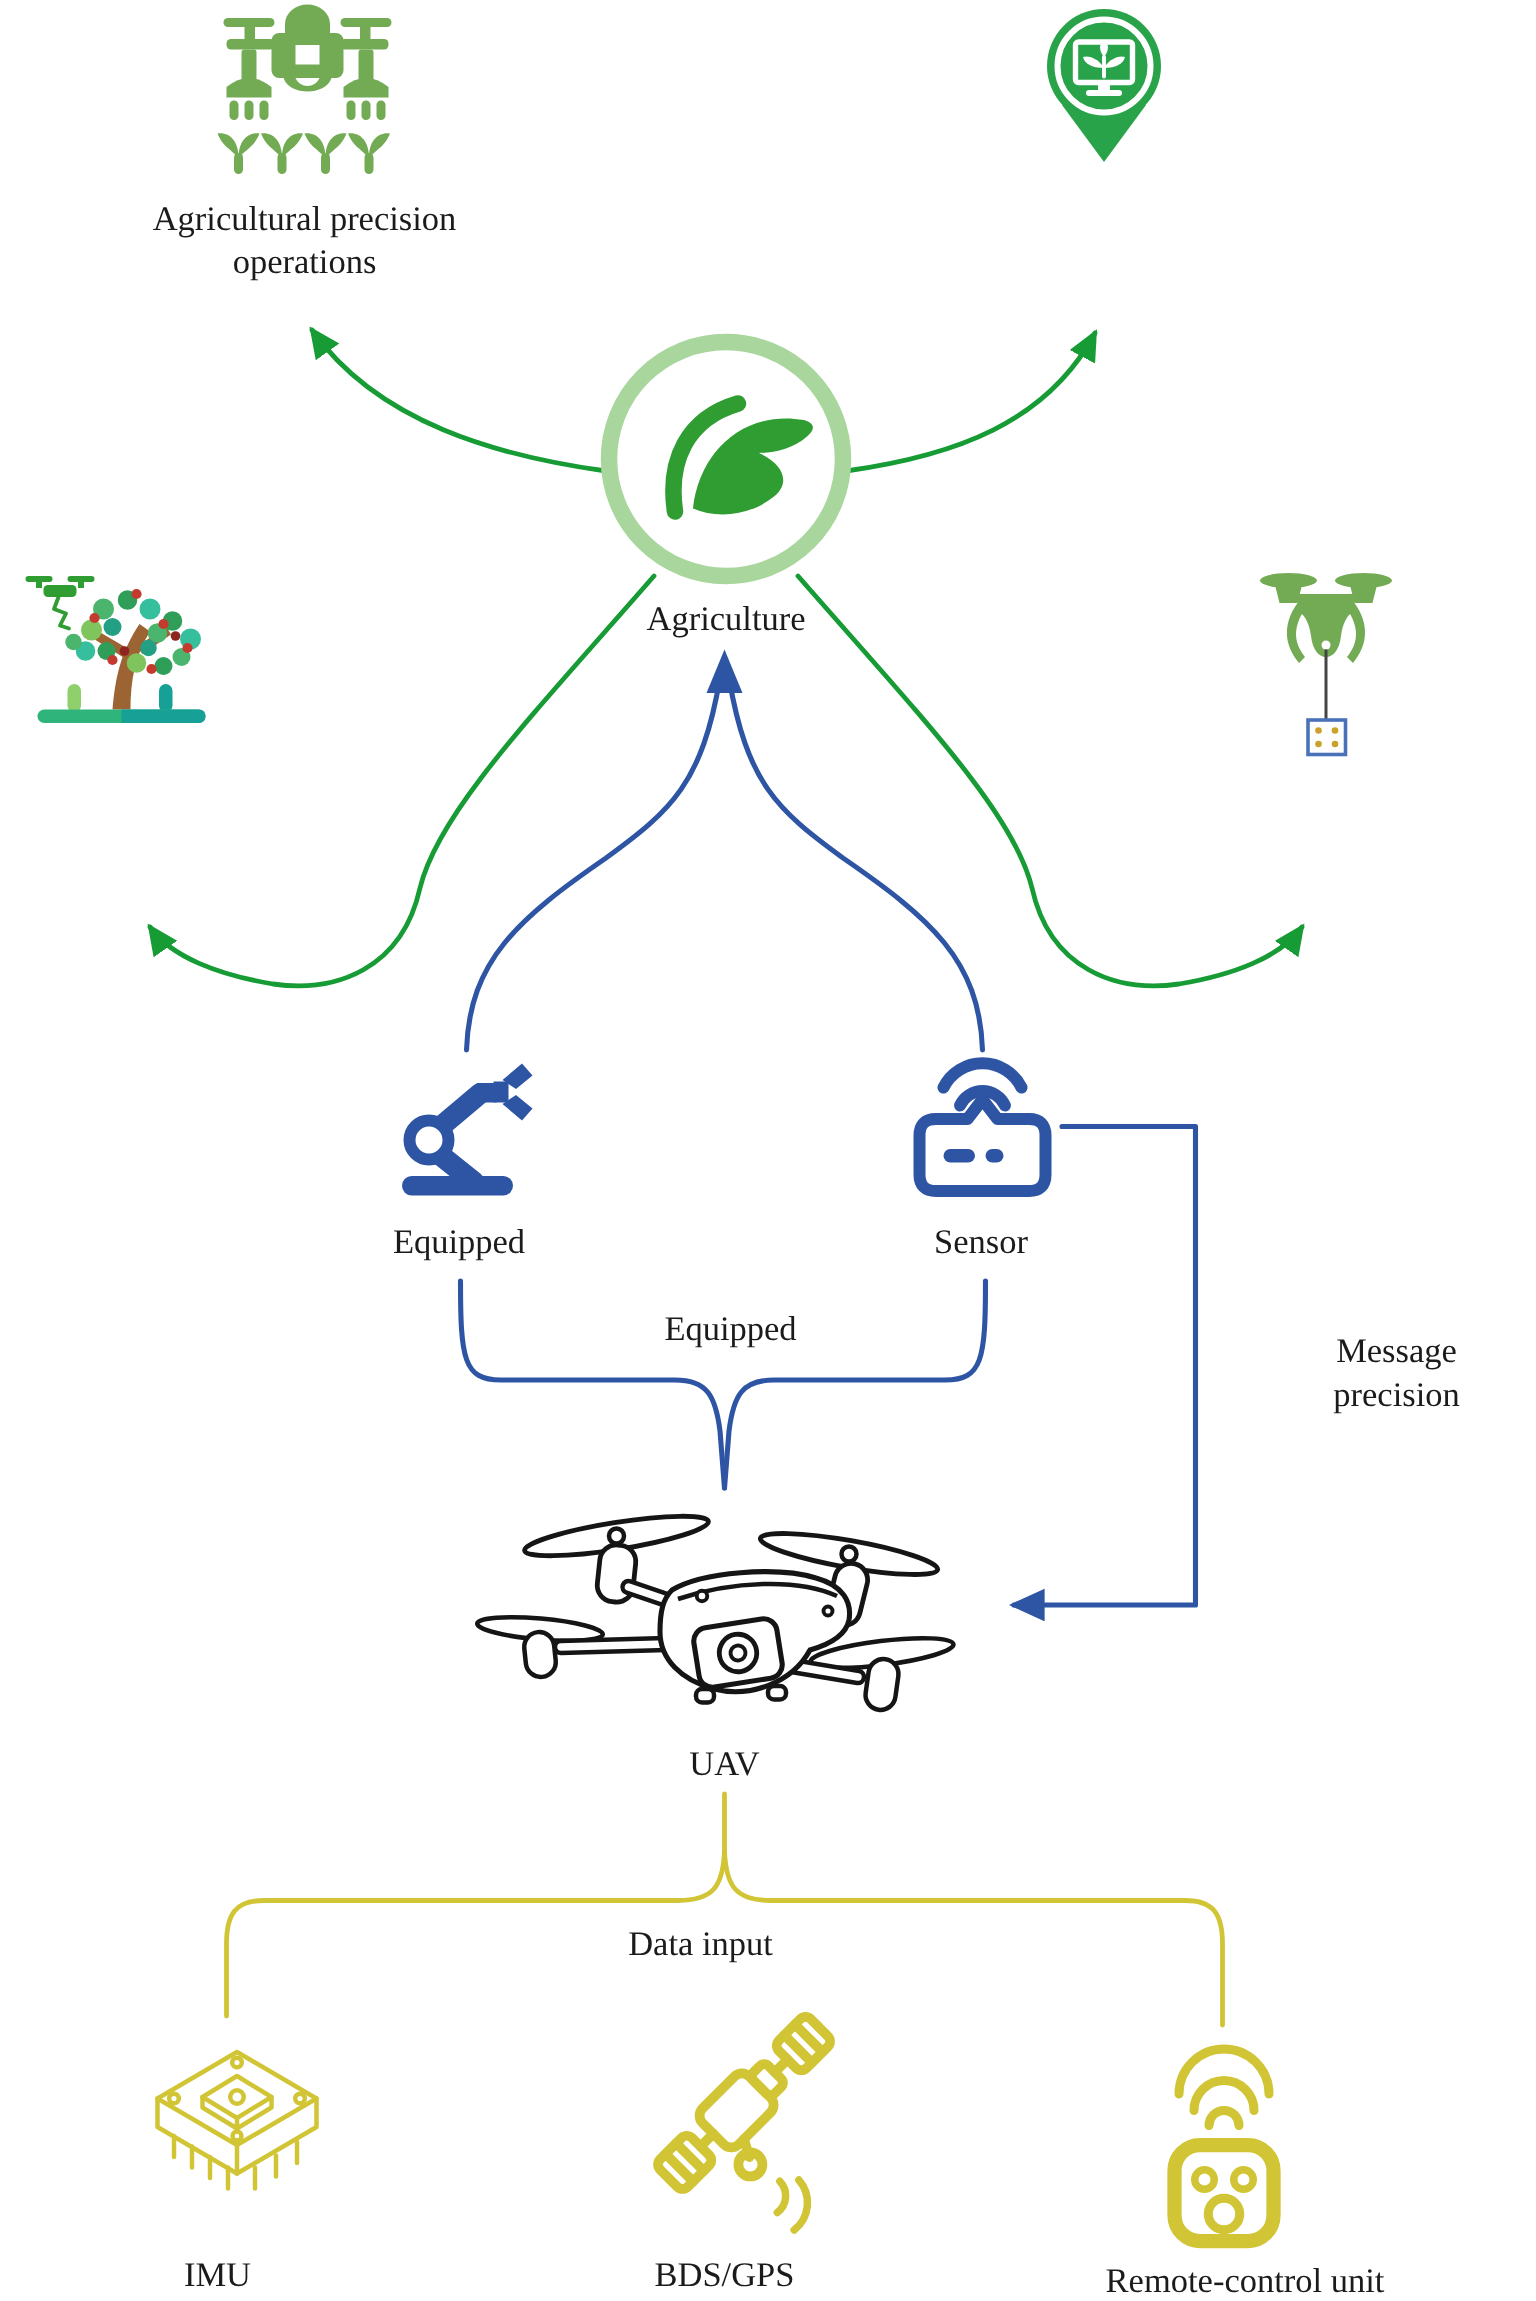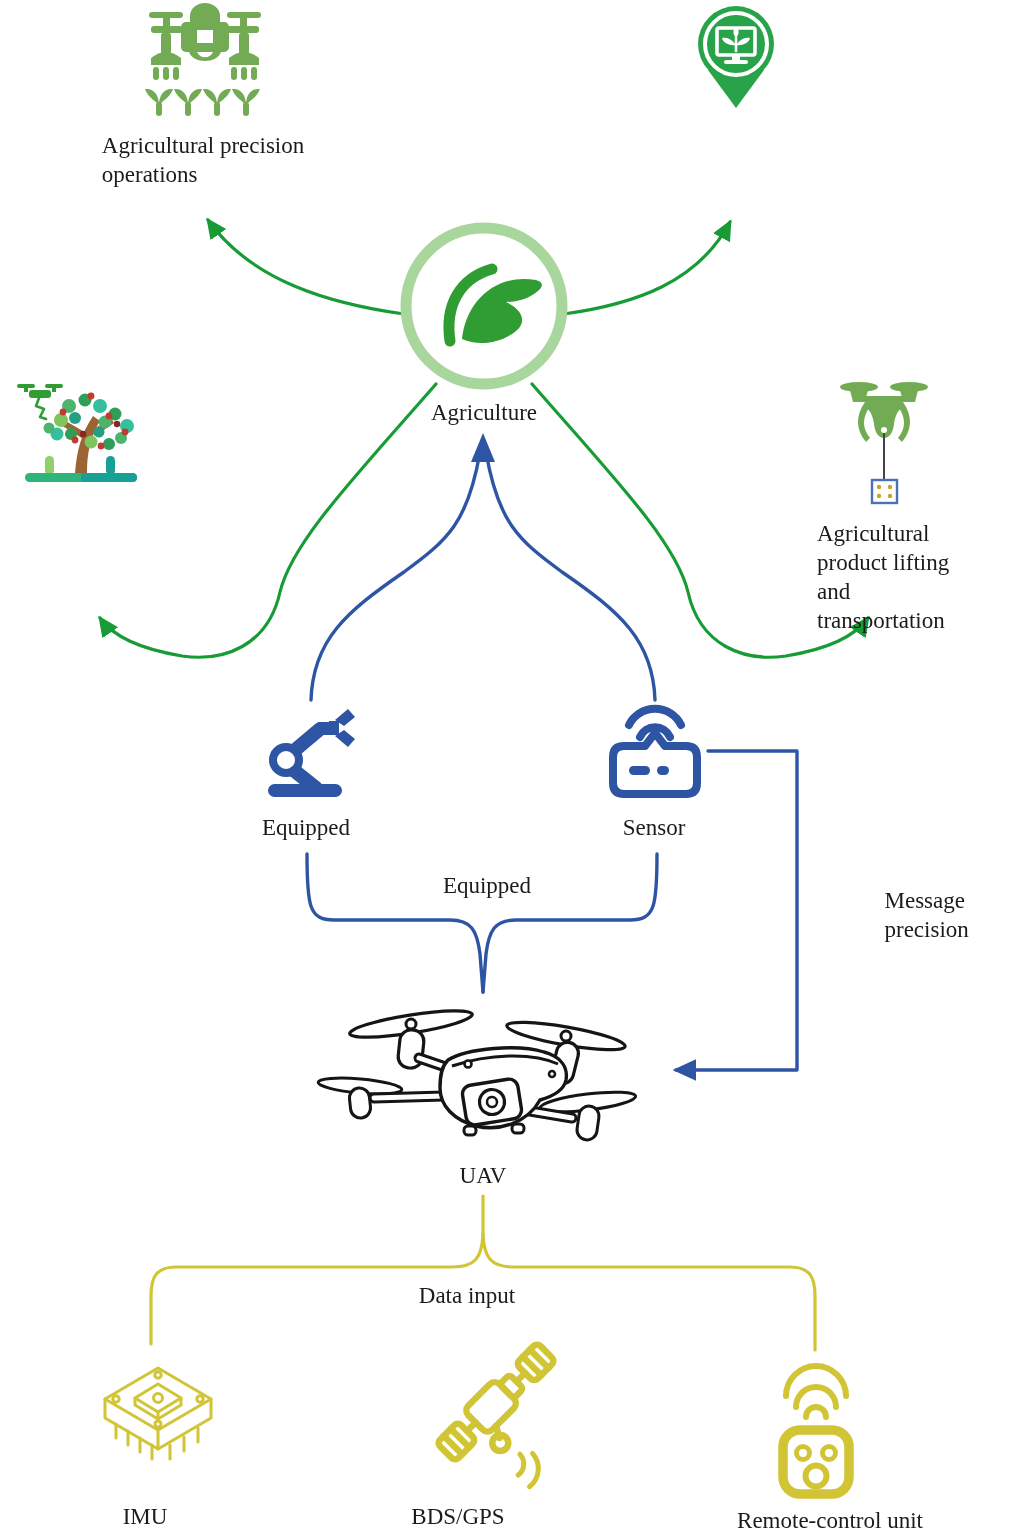--- a/index.html
+++ b/index.html
@@ -1,18 +1,18 @@
 <!DOCTYPE html>
 <html style="--green: #169b35; --ring: #a8d69c; --leaf: #2f9d31; --icongreen: #73ab55; --pingreen: #29a349; --blue: #2e55a4; --yellow: #d1c535; --ink: #151515; --text: #1b1b1b; --trunk: #9c6433; --fruit: #c23b2e; --fruit2: #8e2420; --ground1: #2fb57c; --ground2: #17a095; --pillar1: #8fd06c; --t1: #4cb56d; --t2: #2e9e58; --t3: #36bf9c; --t4: #7fc45c; --t5: #23a083; --boxblue: #4a72b8; --boxdot: #c9a227; --rope: #444444;"><head>
 <meta charset="utf-8">
 <style>
   html,body{margin:0;padding:0;background:#fff}
   #canvas{position:relative;width:1024px;height:1534px;background:#ffffff;overflow:hidden;
           font-family:"Liberation Serif",serif;color:var(--text,#1b1b1b)}
-  .lbl{position:absolute;transform:translateX(-50%);text-align:left;font-size:23px;
+  .lbl{position:absolute;transform:translateX(-50%);text-align:center;font-size:23px;
        line-height:29px;white-space:pre-line}
   .icon{position:absolute}
   svg{display:block;overflow:visible}
   #conn{position:absolute;left:0;top:0}
   .gl{fill:none;stroke:var(--green,#169b35);stroke-width:3.2;stroke-linecap:round}
   .bl{fill:none;stroke:var(--blue,#2e55a4);stroke-width:3.4;stroke-linecap:round;stroke-linejoin:round}
   .yl{fill:none;stroke:var(--yellow,#d1c535);stroke-width:3.2;stroke-linecap:round;stroke-linejoin:round}
   .ig{fill:var(--icongreen,#73ab55)}
   .yk{fill:none;stroke:var(--yellow,#d1c535);stroke-width:3;stroke-linejoin:round;stroke-linecap:round}
 </style>
@@ -272,25 +272,23 @@
     <path d="M 36 67 A 10 10 0 0 1 56 67" style="fill:none;stroke:var(--yellow,#d1c535);stroke-width:6;stroke-linecap:round"></path>
     <rect x="13" y="80" width="66" height="64" rx="17" style="fill:none;stroke:var(--yellow,#d1c535);stroke-width:9.5"></rect>
     <circle cx="33" cy="103" r="6.5" style="fill:none;stroke:var(--yellow,#d1c535);stroke-width:5"></circle>
     <circle cx="59" cy="103" r="6.5" style="fill:none;stroke:var(--yellow,#d1c535);stroke-width:5"></circle>
     <circle cx="46" cy="126" r="10.5" style="fill:none;stroke:var(--yellow,#d1c535);stroke-width:6"></circle>
   </svg>
 
   <div class="lbl" style="left:203px;top:131px">Agricultural precision
 operations</div>
   <div class="lbl" style="left:484px;top:398px">Agriculture</div>
-  <div class="lbl" style="left:886px;top:519px">Agricultural product lifting
-and transportation</div>
   <div class="lbl" style="left:306px;top:813px">Equipped</div>
   <div class="lbl" style="left:654px;top:813px">Sensor</div>
   <div class="lbl" style="left:487px;top:871px">Equipped</div>
   <div class="lbl" style="left:931px;top:886px">Message precision</div>
   <div class="lbl" style="left:483px;top:1161px">UAV</div>
   <div class="lbl" style="left:467px;top:1281px">Data input</div>
   <div class="lbl" style="left:145px;top:1502px">IMU</div>
-  <div class="lbl" style="left:458px;top:1502px">BDS/GPS</div>
+  <div class="lbl" style="left:483px;top:1502px">BDS/GPS</div>
   <div class="lbl" style="left:830px;top:1506px">Remote-control unit</div>
 
 </div>
 
 </body></html>

